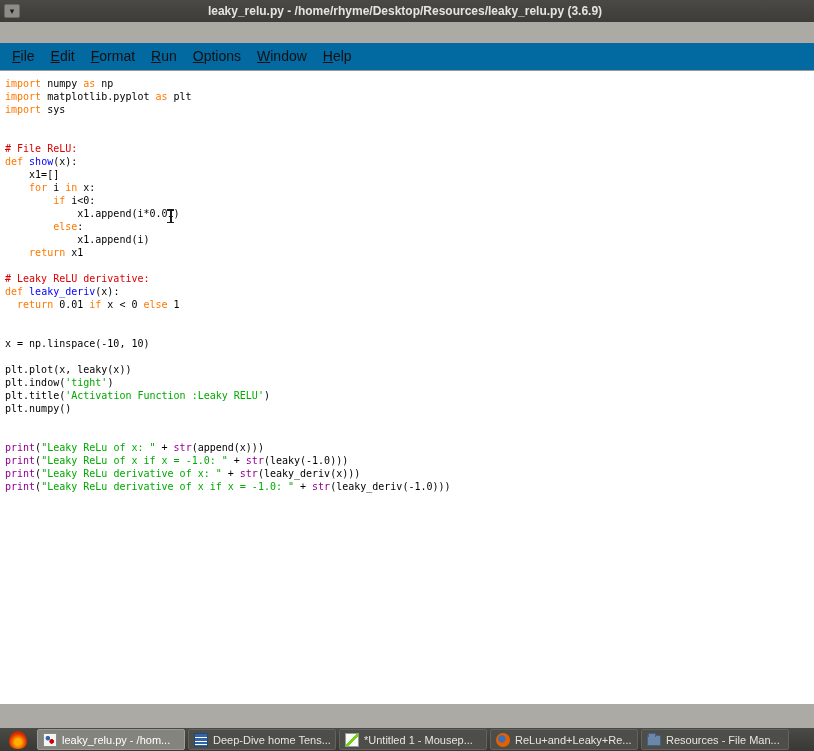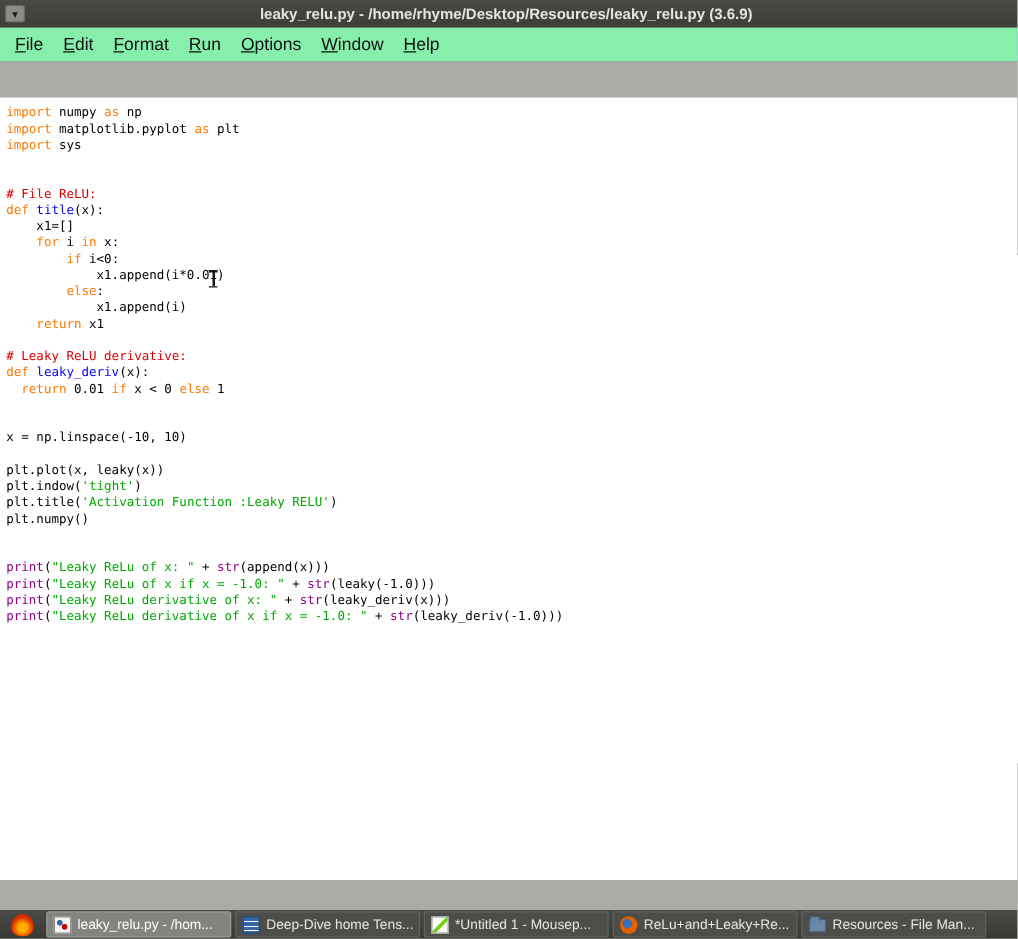--- a/index.html
+++ b/index.html
@@ -10,29 +10,29 @@
   
   .titlebar { height:22px; background:linear-gradient(#4a4946,#3d3c38);
               display:flex; align-items:center; position:relative; flex:0 0 auto; }
   .shade-btn { width:16px; height:14px; margin-left:4px; color:#1a1a1a;
                background:#8d8d88; border:1px solid #6a6a66; font-size:9px;
                line-height:12px; text-align:center; border-radius:2px; cursor:default; }
   .title-text { position:absolute; left:0; right:4px; text-align:center;
                 color:#e4e4e0; font-size:12px; font-weight:600; }
 
   
-  .menubar { height:28px; background:#86efac; border-bottom:1px solid #9a9894;
-             display:flex; align-items:center; padding-left:4px; flex:0 0 auto; }
+  .menubar { height:28px; background:#0369a1; border-bottom:1px solid #9a9894;
+             display:flex; align-items:center; padding-left:4px; flex:0 0 auto;margin-top:21px; }
   .menu-item { padding:0 8px; font-size:14px; color:#111; line-height:27px; cursor:default; }
   .menu-item u { text-decoration:underline; }
 
   
   .editor { flex:1 1 auto; background:#ffffff; padding:6px 0 0 5px;
             font-family:"DejaVu Sans Mono", monospace; font-size:10px;
-            line-height:13px; overflow:hidden; position:relative;margin-top:28px; }
+            line-height:13px; overflow:hidden; position:relative; }
   .code-line { white-space:pre; min-height:13px; color:#000; }
   .tok-kw { color:var(--kw); }
   .tok-cm { color:var(--cm); }
   .tok-st { color:var(--st); }
   .tok-bi { color:var(--bi); }
   .tok-df { color:var(--df); }
   .tok-pl { color:#000; }
 
   
   .ibeam { position:absolute; left:166px; top:138px; width:9px; height:14px; }
@@ -96,21 +96,21 @@
     </div>
 
   <div class="editor">
     <div>
         <div class="code-line"><span class="tok-kw">import</span><span class="tok-pl"> numpy </span><span class="tok-kw">as</span><span class="tok-pl"> np</span></div>
         <div class="code-line"><span class="tok-kw">import</span><span class="tok-pl"> matplotlib.pyplot </span><span class="tok-kw">as</span><span class="tok-pl"> plt</span></div>
         <div class="code-line"><span class="tok-kw">import</span><span class="tok-pl"> sys</span></div>
         <div class="code-line"></div>
         <div class="code-line"></div>
         <div class="code-line"><span class="tok-cm"># File ReLU:</span></div>
-        <div class="code-line"><span class="tok-kw">def</span><span class="tok-pl"> </span><span class="tok-df">title</span><span class="tok-pl">(x):</span></div>
+        <div class="code-line"><span class="tok-kw">def</span><span class="tok-pl"> </span><span class="tok-df">show</span><span class="tok-pl">(x):</span></div>
         <div class="code-line"><span class="tok-pl">    x1=[]</span></div>
         <div class="code-line"><span class="tok-pl">    </span><span class="tok-kw">for</span><span class="tok-pl"> i </span><span class="tok-kw">in</span><span class="tok-pl"> x:</span></div>
         <div class="code-line"><span class="tok-pl">        </span><span class="tok-kw">if</span><span class="tok-pl"> i&lt;0:</span></div>
         <div class="code-line"><span class="tok-pl">            x1.append(i*0.01)</span></div>
         <div class="code-line"><span class="tok-pl">        </span><span class="tok-kw">else</span><span class="tok-pl">:</span></div>
         <div class="code-line"><span class="tok-pl">            x1.append(i)</span></div>
         <div class="code-line"><span class="tok-pl">    </span><span class="tok-kw">return</span><span class="tok-pl"> x1</span></div>
         <div class="code-line"></div>
         <div class="code-line"><span class="tok-cm"># Leaky ReLU derivative:</span></div>
         <div class="code-line"><span class="tok-kw">def</span><span class="tok-pl"> </span><span class="tok-df">leaky_deriv</span><span class="tok-pl">(x):</span></div>

